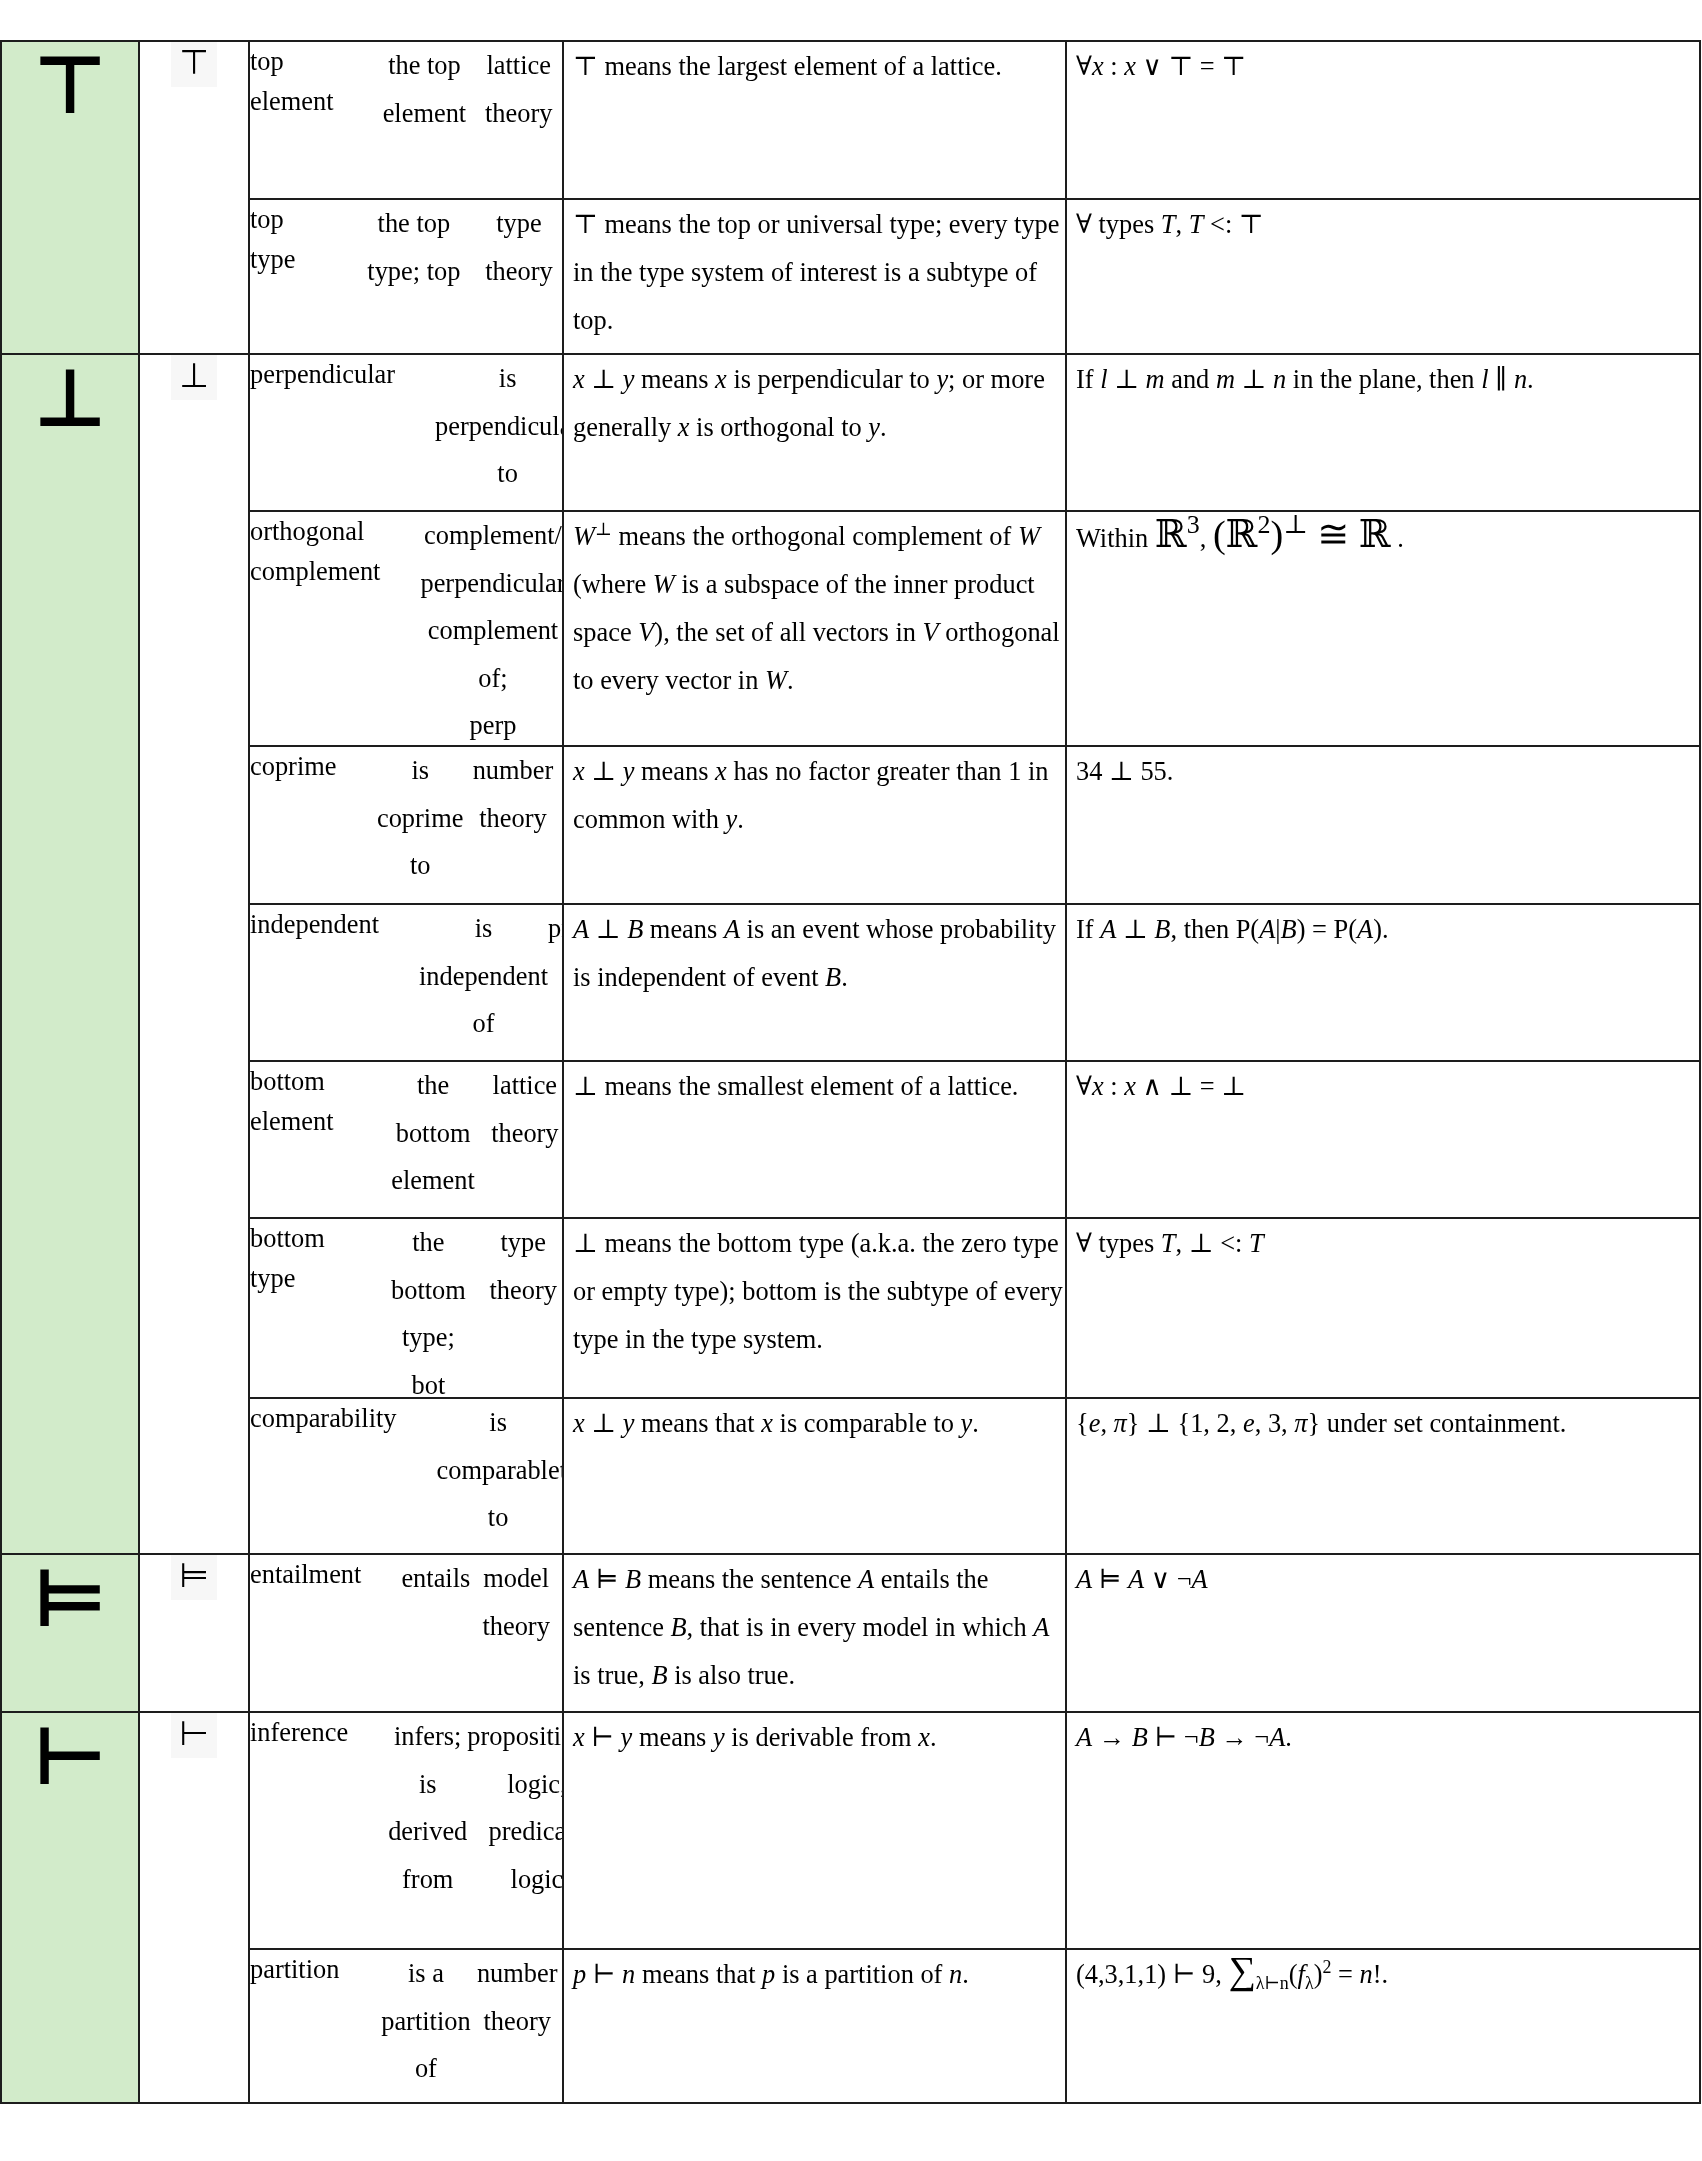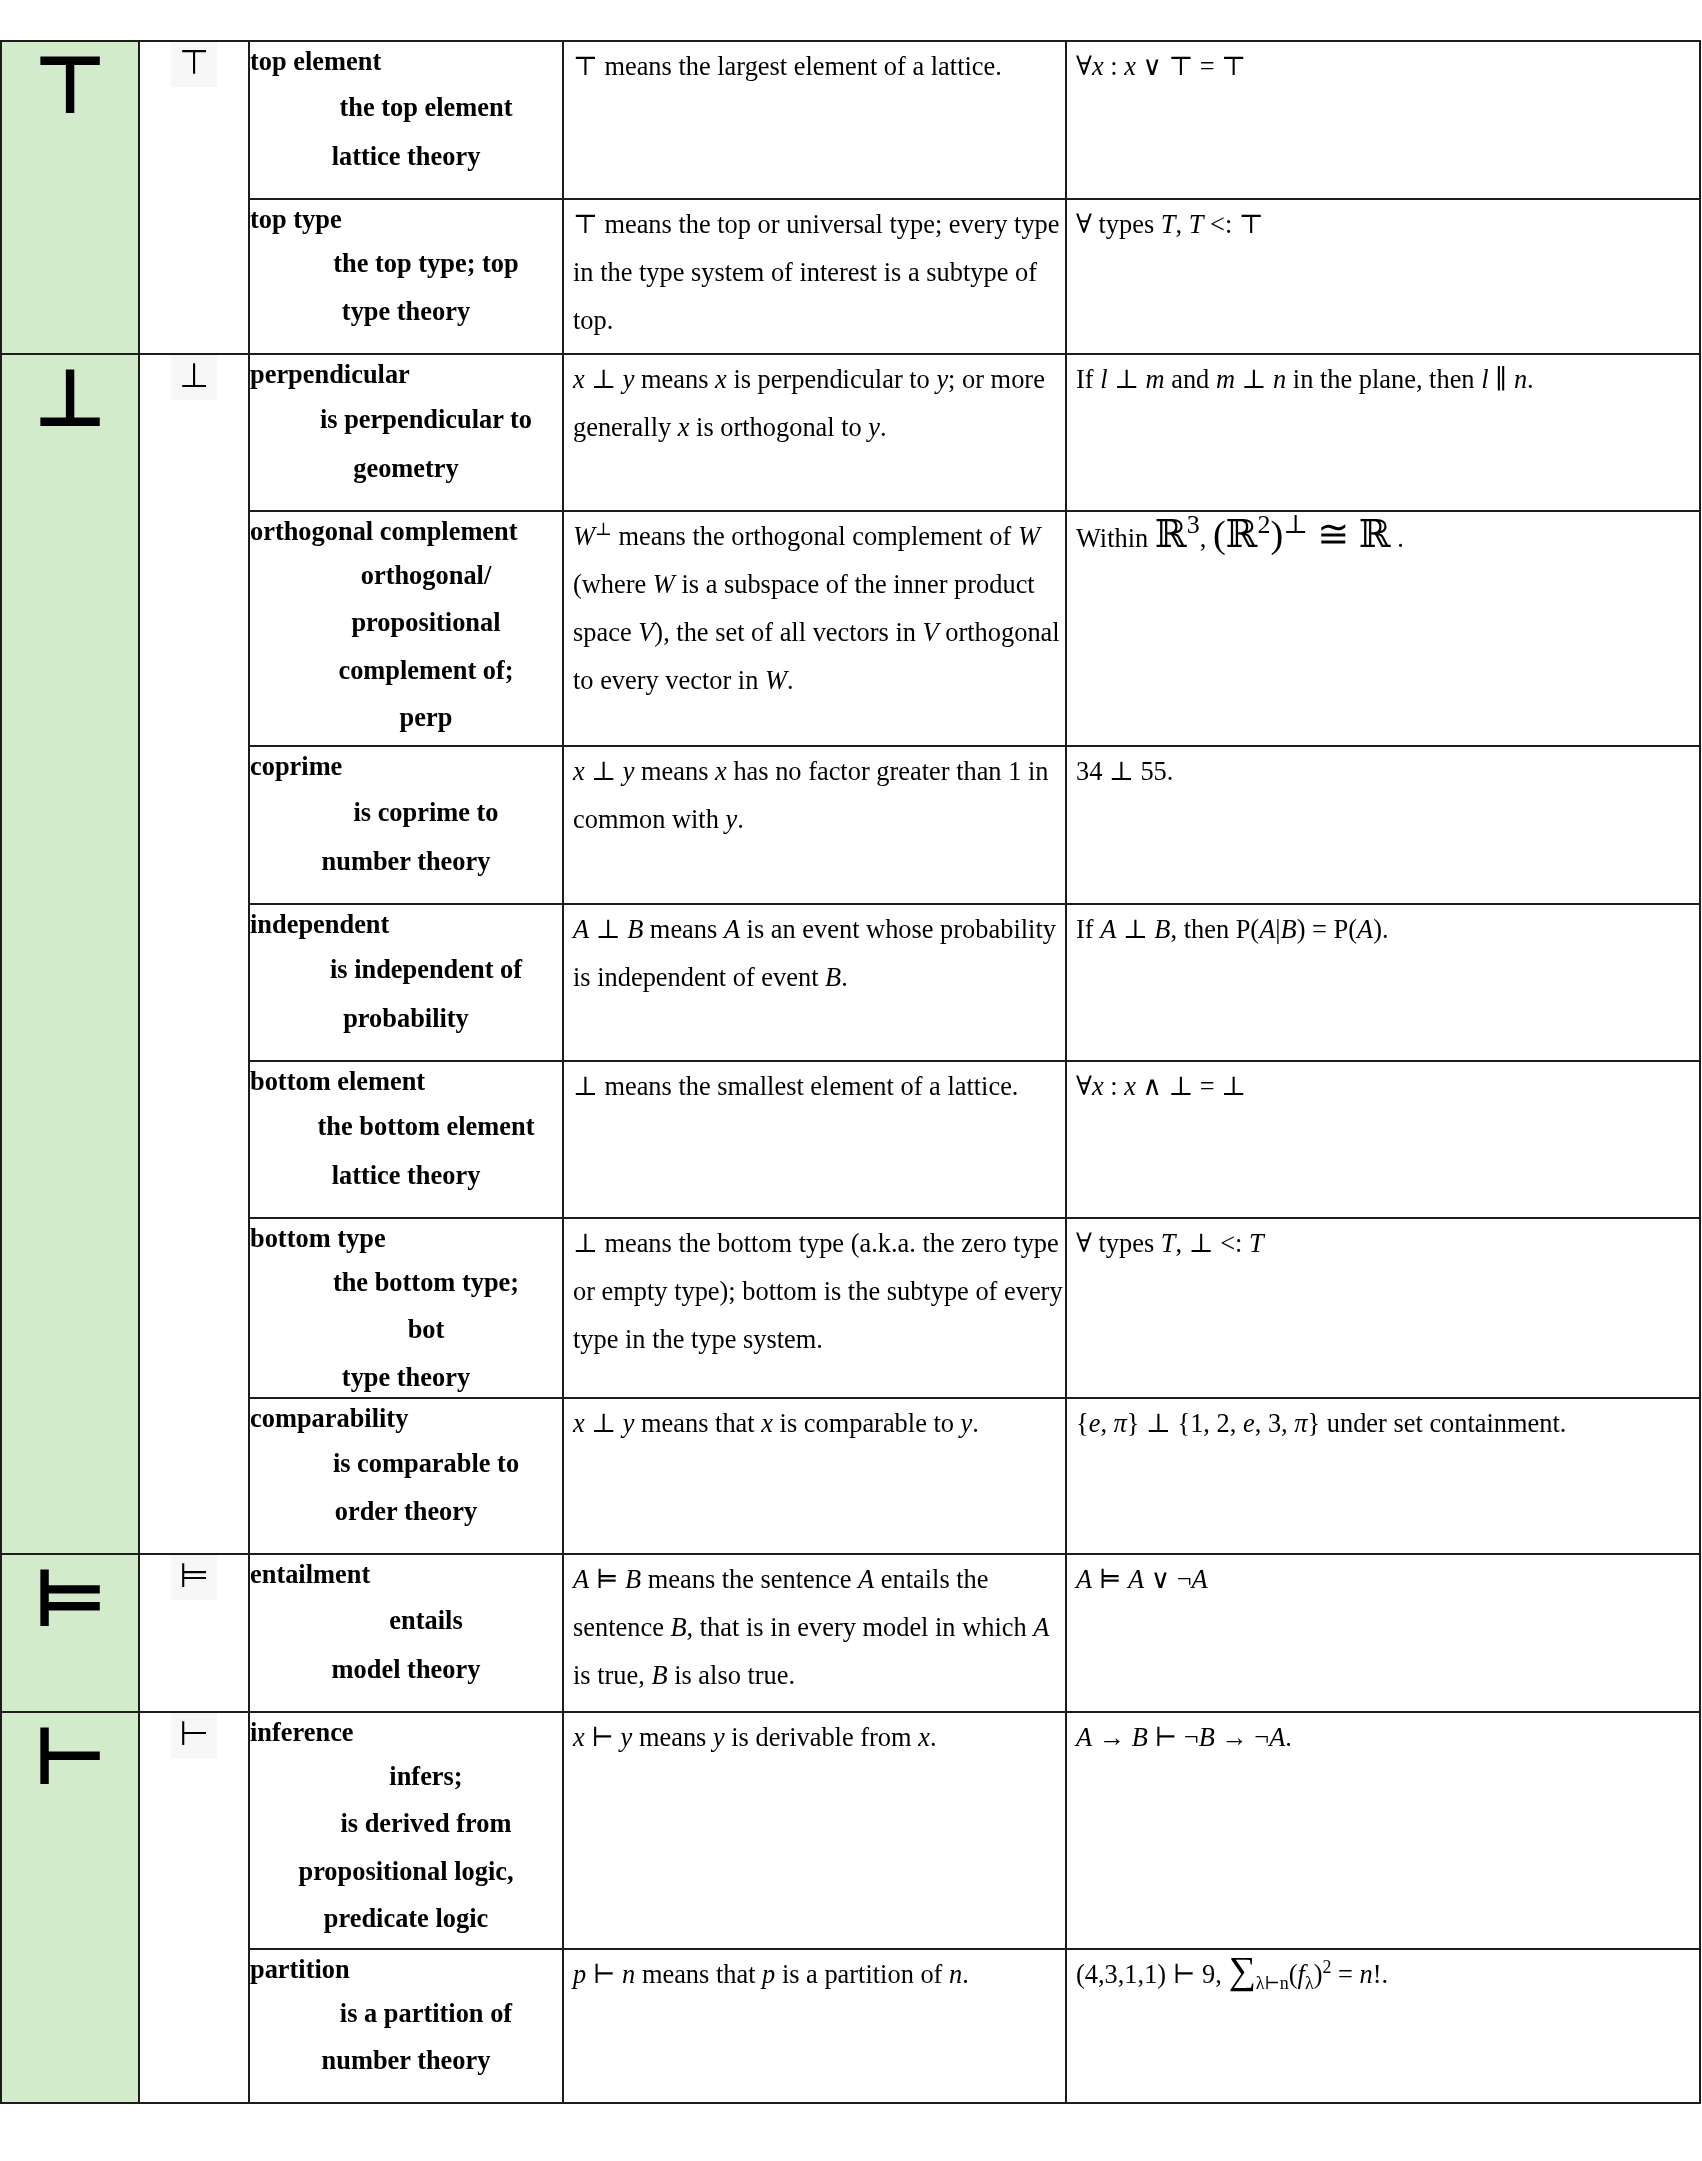--- a/index.html
+++ b/index.html
@@ -23,21 +23,21 @@
     font-size:80px;line-height:1.1;padding-top:8px;
   }
   
   td.sym-small{
     text-align:center;padding-top:14.4px;
     font-family:"DejaVu Sans",sans-serif;font-size:34px;line-height:1.1;
   }
   td.sym-small .chip{background:#f7f7f7;display:inline-block;padding:1.6px 8px 6.4px 8px;}
   
   td.name-cell{padding:9.6px 8px;}
-  .stack{display:flex;flex-direction:column;justify-content:space-between;font-weight:bold;}
+  .stack{display:flex;flex-direction:row;justify-content:space-between;}
   .nm{text-align:left;line-height:1.5;}
   .rd{text-align:center;white-space:pre-line;line-height:1.8;padding-left:40px;}
   .ct{text-align:center;white-space:pre-line;line-height:1.8;}
   
   td.expl-cell,td.ex-cell{padding:11.2px 12.8px 6.4px 12.8px;}
   .txt{line-height:1.82;margin-left:9px;}
   .txt sup{font-size:0.68em;}
   .txt sub{font-size:0.68em;}
   .txt .big{font-size:1.45em;line-height:1;}
   .txt i{font-style:italic;}
@@ -116,21 +116,21 @@
             <div class="txt"><i>x</i> ⊥ <i>y</i> means <i>x</i> is perpendicular to <i>y</i>; or more generally <i>x</i> is orthogonal to <i>y</i>.</div>
           </td>
     <td class="ex-cell">
             <div class="txt">If <i>l</i> ⊥ <i>m</i> and <i>m</i> ⊥ <i>n</i> in the plane, then <i>l</i> ∥ <i>n</i>.</div>
           </td>
   </tr>
   <tr class="rh4">
     <td class="name-cell rh4">
       <div class="stack sh4">
         <div class="nm">orthogonal complement</div>
-        <div class="rd">orthogonal/ propositional
+        <div class="rd">complement/ perpendicular
 complement of;
 perp</div>
         <div class="ct">linear algebra</div>
       </div>
     </td>
     <td class="expl-cell">
             <div class="txt"><i>W</i><sup>⊥</sup> means the orthogonal complement of <i>W</i> (where <i>W</i> is a subspace of the inner product space <i>V</i>), the set of all vectors in <i>V</i> orthogonal to every vector in <i>W</i>.</div>
           </td>
     <td class="ex-cell">
             <div class="txt">Within <span class="big">ℝ<sup>3</sup></span>, <span class="big">(ℝ<sup>2</sup>)<sup>⊥</sup> ≅ ℝ</span> .</div>

